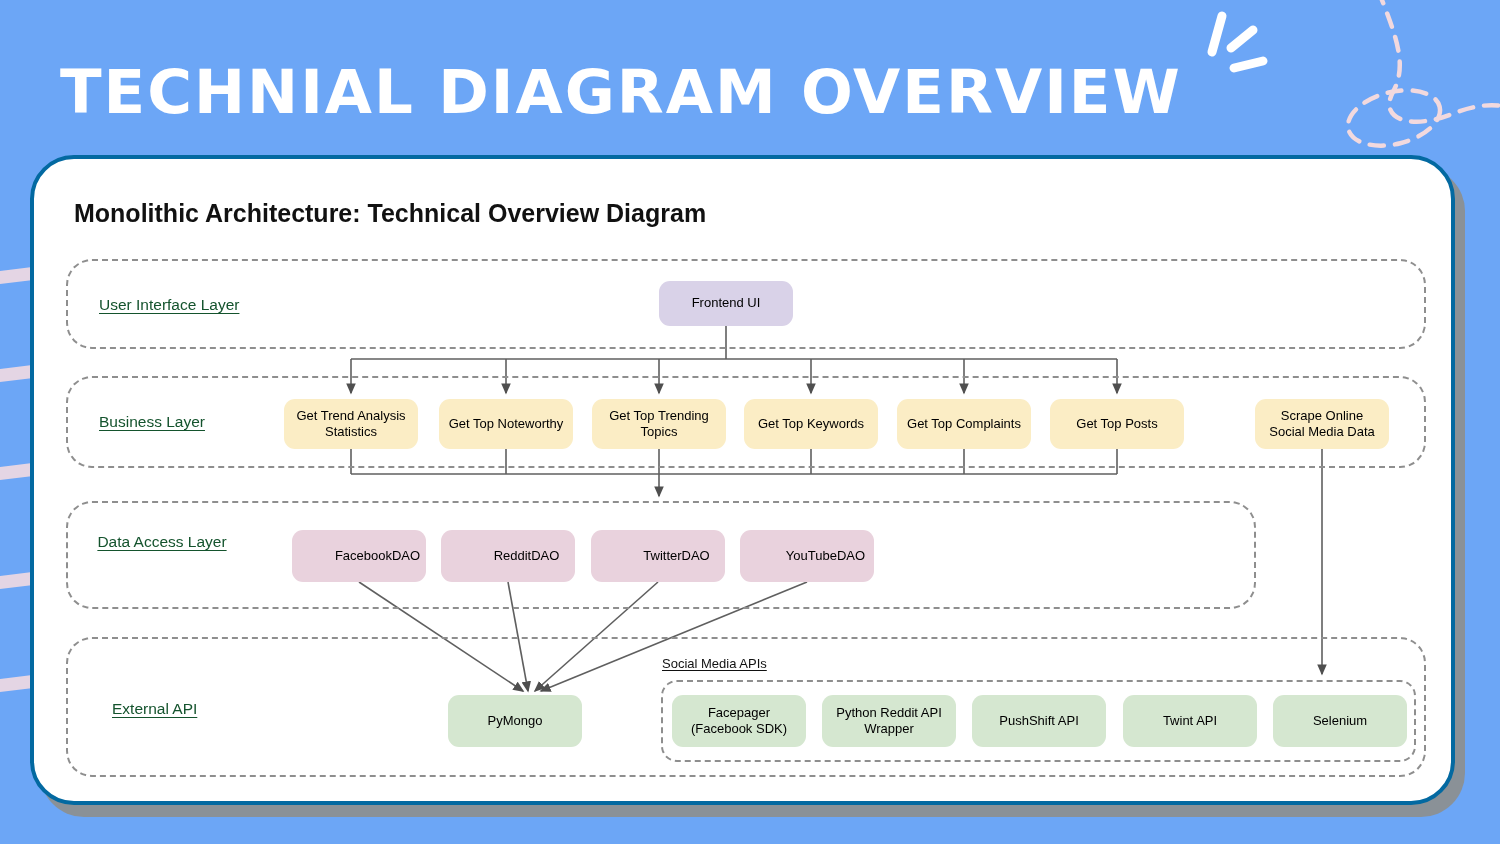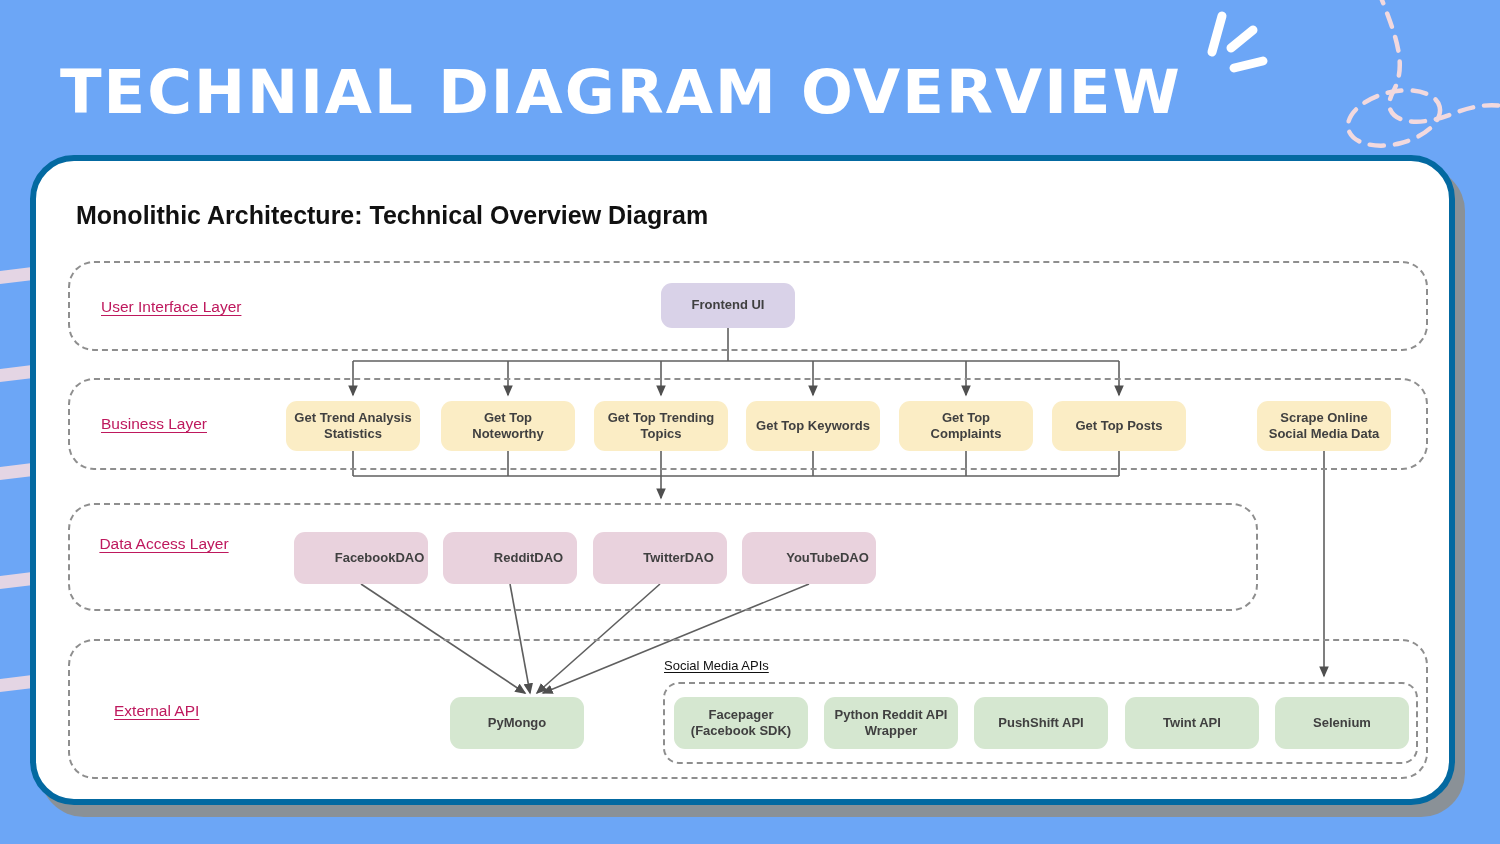--- a/index.html
+++ b/index.html
@@ -45,21 +45,21 @@
   }
 
   
   .card {
     position: absolute;
     left: 30px;
     top: 155px;
     width: 1425px;
     height: 650px;
     background: #FFFFFF;
-    border: 6px solid #0369a1;
+    border: 4px solid #0369a1;
     border-radius: 44px;
     box-shadow: 10px 12px 0 #8A9197;
     z-index: 2;
   }
   .card-title {
     position: absolute;
     left: 40px;
     top: 40px;
     font-size: 25px;
     font-weight: bold;
@@ -73,21 +73,21 @@
     border-radius: 26px;
   }
   .layer-ui         { left: 32px; top: 100px; width: 1360px; height: 90px; }
   .layer-business   { left: 32px; top: 217px; width: 1360px; height: 92px; }
   .layer-dal        { left: 32px; top: 342px; width: 1190px; height: 108px; }
   .layer-external   { left: 32px; top: 478px; width: 1360px; height: 140px; }
 
   .layer-label {
     position: absolute;
     font-size: 15.5px;
-    color: #be185d;
+    color: #14532d;
     text-decoration: underline;
     text-underline-offset: 3px;
     line-height: 1.35;
   }
   .lbl-ui       { left: 65px;  top: 136px; }
   .lbl-business { left: 65px;  top: 253px; }
   .lbl-dal      { left: 62px;  top: 373px; width: 132px; text-align: center; }
   .lbl-external { left: 78px;  top: 540px; }
 
   .group-label {
@@ -112,24 +112,23 @@
   
   .node {
     position: absolute;
     width: 134px;
     display: flex;
     align-items: center;
     justify-content: center;
     text-align: center;
     font-size: 13px;
     line-height: 1.25;
-    color: #404040;
+    color: #000000;
     border-radius: 11px;
     padding: 4px 8px;
-    font-weight: bold;
   }
   .purple { background: var(--node-purple, #D9D2E8); }
   .yellow { background: var(--node-yellow, #FBEDC5); }
   .pink   { background: var(--node-pink,   #E9D2DD); padding-left: 45px; }
   .green  { background: var(--node-green,  #D5E7D0); }
 
   .n-frontend  { left: 625px;  top: 122px; height: 45px; }
 
   .row-business { top: 240px; height: 50px; }
   .n-trend      { left: 250px; }

